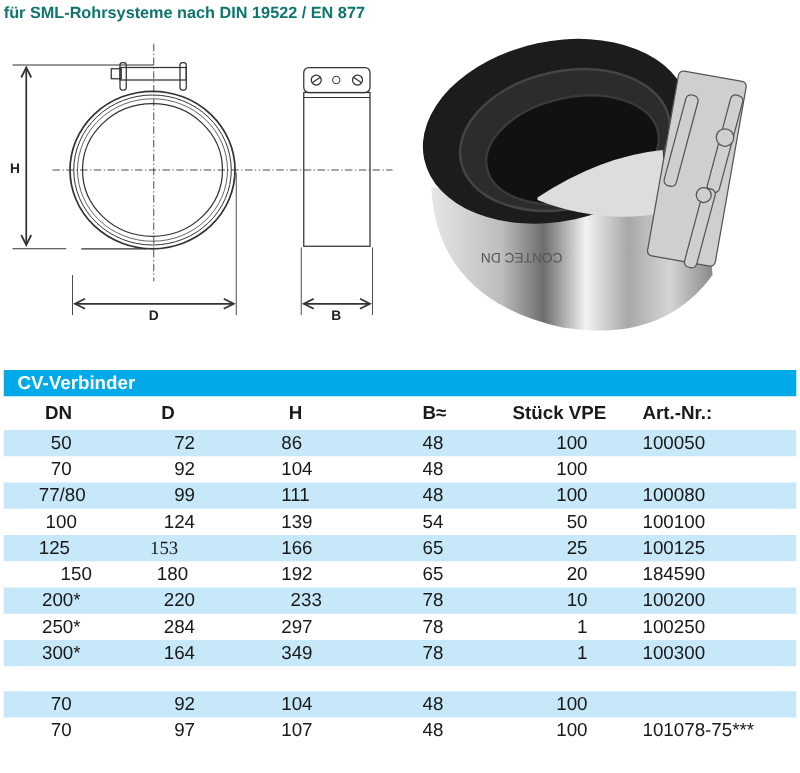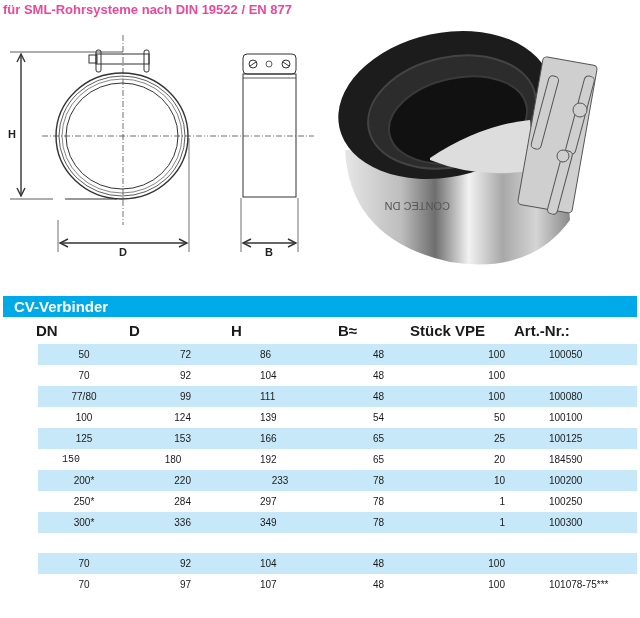--- a/index.html
+++ b/index.html
@@ -1,24 +1,24 @@
 <!DOCTYPE html>
 <html><head>
 <meta charset="utf-8">
 <style>
   html, body { margin: 0; padding: 0; background: #ffffff; }
   body { width: 640px; height: 618px; position: relative; overflow: hidden;
          font-family: "Liberation Sans", sans-serif; color: #1a1a1a; }
-  .subtitle { position: absolute; left: 3px; top: 2px; font-size: 13px; font-weight: bold; color: #ec4899; }
+  .subtitle { position: absolute; left: 3px; top: 2px; font-size: 13px; font-weight: bold; color: #0f766e; }
   .drawing { position: absolute; }
   .table-wrap { position: absolute; left: 3px; top: 296px; width: 634px; }
   .table-title { height: 21px; background: #00a9e8; color: #fff; font-weight: bold; font-size: 15px;
                  line-height: 22px; padding-left: 11px; }
   .thead { height: 27px; display: flex; font-weight: bold; font-size: 15px; line-height: 28px; }
-  .row { height: 21px; display: flex; font-size: 10px; line-height: 22px; margin-left: 35px; }
+  .row { height: 21px; display: flex; font-size: 15px; line-height: 22px; }
   .row.alt { background: #c7e8f8; }
   .row.gap { height: 20px; }
   .thead span { display:block; }
   .abs { position: absolute; top: 0; white-space: nowrap; }
 </style>
 </head>
 <body>
 
 <div class="subtitle">für SML-Rohrsysteme nach DIN 19522 / EN 877</div>
 
@@ -134,29 +134,29 @@
       </div>
       <div class="row" style="position: relative;">
         <span class="abs" style="left: 28px; width: 36px; text-align: center;">100</span>
         <span class="abs" style="left: 117px; width: 36px; text-align: right;">124</span>
         <span class="abs" style="left: 222px; width: 40px; text-align: left;">139</span>
         <span class="abs" style="left: 335px; width: 30px; text-align: left;">54</span>
         <span class="abs" style="left: 427px; width: 40px; text-align: right;">50</span>
         <span class="abs" style="left: 511px; width: 120px; text-align: left;">100100</span>
       </div>
       <div class="row alt" style="position: relative;">
-        <span class="abs" style="left: 28px; width: 36px; text-align: center;">125</span>
-        <span class="abs" style="left: 117px; width: 36px; text-align: right;">153</span>
+        <span class="abs" style="left: 28px; width: 36px; ">125</span>
+        <span class="abs" style="left: 117px; width: 36px; text-align: left; font-family: Liberation Serif, serif;">153</span>
         <span class="abs" style="left: 222px; width: 40px; text-align: left;">166</span>
         <span class="abs" style="left: 335px; width: 30px; text-align: left;">65</span>
         <span class="abs" style="left: 427px; width: 40px; text-align: right;">25</span>
         <span class="abs" style="left: 511px; width: 120px; text-align: left;">100125</span>
       </div>
       <div class="row" style="position: relative;">
-        <span class="abs" style="left: 15px; width: 36px; text-align: center; font-family: Liberation Mono, monospace;">150</span>
+        <span class="abs" style="left: 40px; width: 36px; text-align: center;">150</span>
         <span class="abs" style="left: 117px; width: 36px; text-align: center;">180</span>
         <span class="abs" style="left: 222px; width: 40px; text-align: left;">192</span>
         <span class="abs" style="left: 335px; width: 30px; text-align: left;">65</span>
         <span class="abs" style="left: 427px; width: 40px; text-align: right;">20</span>
         <span class="abs" style="left: 511px; width: 120px; text-align: left;">184590</span>
       </div>
       <div class="row alt" style="position: relative;">
         <span class="abs" style="left: 28px; width: 36px; text-align: center;">200*</span>
         <span class="abs" style="left: 117px; width: 36px; text-align: right;">220</span>
         <span class="abs" style="left: 222px; width: 40px; text-align: center;">233</span>
@@ -167,21 +167,21 @@
       <div class="row" style="position: relative;">
         <span class="abs" style="left: 28px; width: 36px; text-align: center;">250*</span>
         <span class="abs" style="left: 117px; width: 36px; text-align: right;">284</span>
         <span class="abs" style="left: 222px; width: 40px; text-align: left;">297</span>
         <span class="abs" style="left: 335px; width: 30px; text-align: left;">78</span>
         <span class="abs" style="left: 427px; width: 40px; text-align: right;">1</span>
         <span class="abs" style="left: 511px; width: 120px; text-align: left;">100250</span>
       </div>
       <div class="row alt" style="position: relative;">
         <span class="abs" style="left: 28px; width: 36px; text-align: center;">300*</span>
-        <span class="abs" style="left: 117px; width: 36px; text-align: right;">336</span>
+        <span class="abs" style="left: 117px; width: 36px; text-align: right;">164</span>
         <span class="abs" style="left: 222px; width: 40px; text-align: left;">349</span>
         <span class="abs" style="left: 335px; width: 30px; text-align: left;">78</span>
         <span class="abs" style="left: 427px; width: 40px; text-align: right;">1</span>
         <span class="abs" style="left: 511px; width: 120px; text-align: left;">100300</span>
       </div>
       <div class="row gap"></div>
       <div class="row alt" style="position: relative;">
         <span class="abs" style="left: 28px; width: 36px; text-align: center;">70</span>
         <span class="abs" style="left: 117px; width: 36px; text-align: right;">92</span>
         <span class="abs" style="left: 222px; width: 40px; text-align: left;">104</span>

